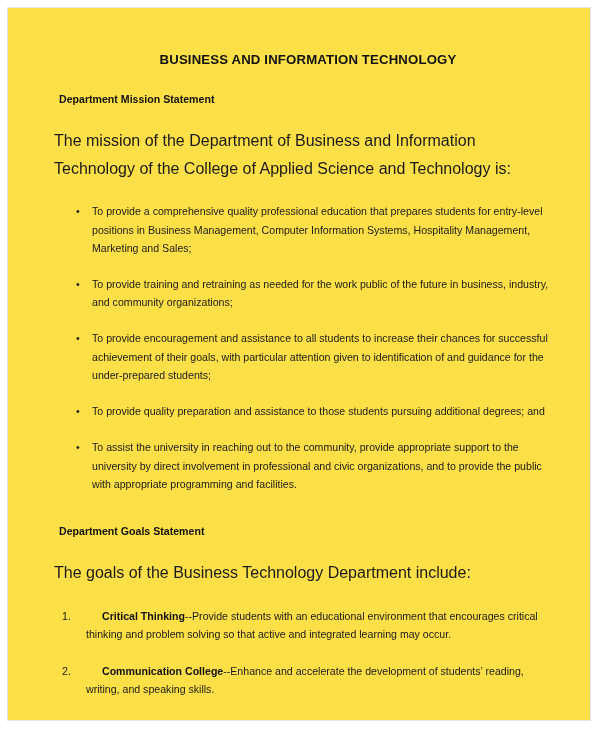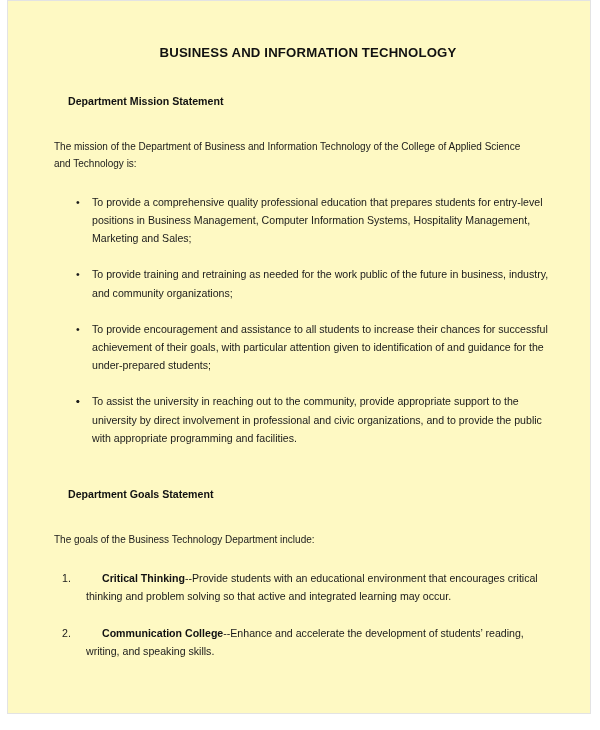--- a/index.html
+++ b/index.html
@@ -11,24 +11,24 @@
     width: 600px;
     height: 730px;
     overflow: hidden;
     font-family: "Liberation Sans", sans-serif;
     color: #1a1a1a;
   }
 
   .page {
     position: absolute;
     left: 7px;
-    top: 0;
+    top: 7px;
     width: 584px;
     height: 714px;
-    background: #fef9c3;
+    background: #fde047;
     border: 1px solid #e3e3e3;
     box-sizing: border-box;
     overflow: hidden;
   }
 
   .doc-title {
     margin: 0;
     padding: 44px 0 0 0;
     text-align: center;
     font-size: 13.2px;
@@ -39,27 +39,27 @@
   }
 
   .body-area {
     padding: 0 38px 0 46px;
   }
 
   .section-heading {
     font-size: 10.6px;
     font-weight: bold;
     color: #111111;
-    margin: 14px;
+    margin: 5px;
     padding: 0;
     line-height: 1.35;
   }
 
   .lead-para {
-    font-size: 10px;
+    font-size: 16px;
     line-height: 1.72;
     color: #1a1a1a;
     margin: 0;
     padding: 0;
     max-width: 472px;
   }
 
   .spacer-sm { height: 16px; }
   .spacer-md { height: 20px; }
   .spacer-lg { height: 26px; }
@@ -145,20 +145,21 @@
       <li>
         <span class="bullet-dot">•</span>
         <span>To provide training and retraining as needed for the work public of the future in business, industry, and community organizations;</span>
       </li>
       <li>
         <span class="bullet-dot">•</span>
         <span>To provide encouragement and assistance to all students to increase their chances for successful achievement of their goals, with particular attention given to identification of and guidance for the under-prepared students;</span>
       </li>
       <li>
         <span class="bullet-dot">•</span>
+        <span>To provide quality preparation and assistance to those students pursuing additional degrees; and</span>
       </li>
       <li>
         <span class="bullet-dot">•</span>
         <span>To assist the university in reaching out to the community, provide appropriate support to the university by direct involvement in professional and civic organizations, and to provide the public with appropriate programming and facilities.</span>
       </li>
     </ul>
 
     <div class="spacer-lg"></div>
 
     <div class="section-heading">Department Goals Statement</div>

